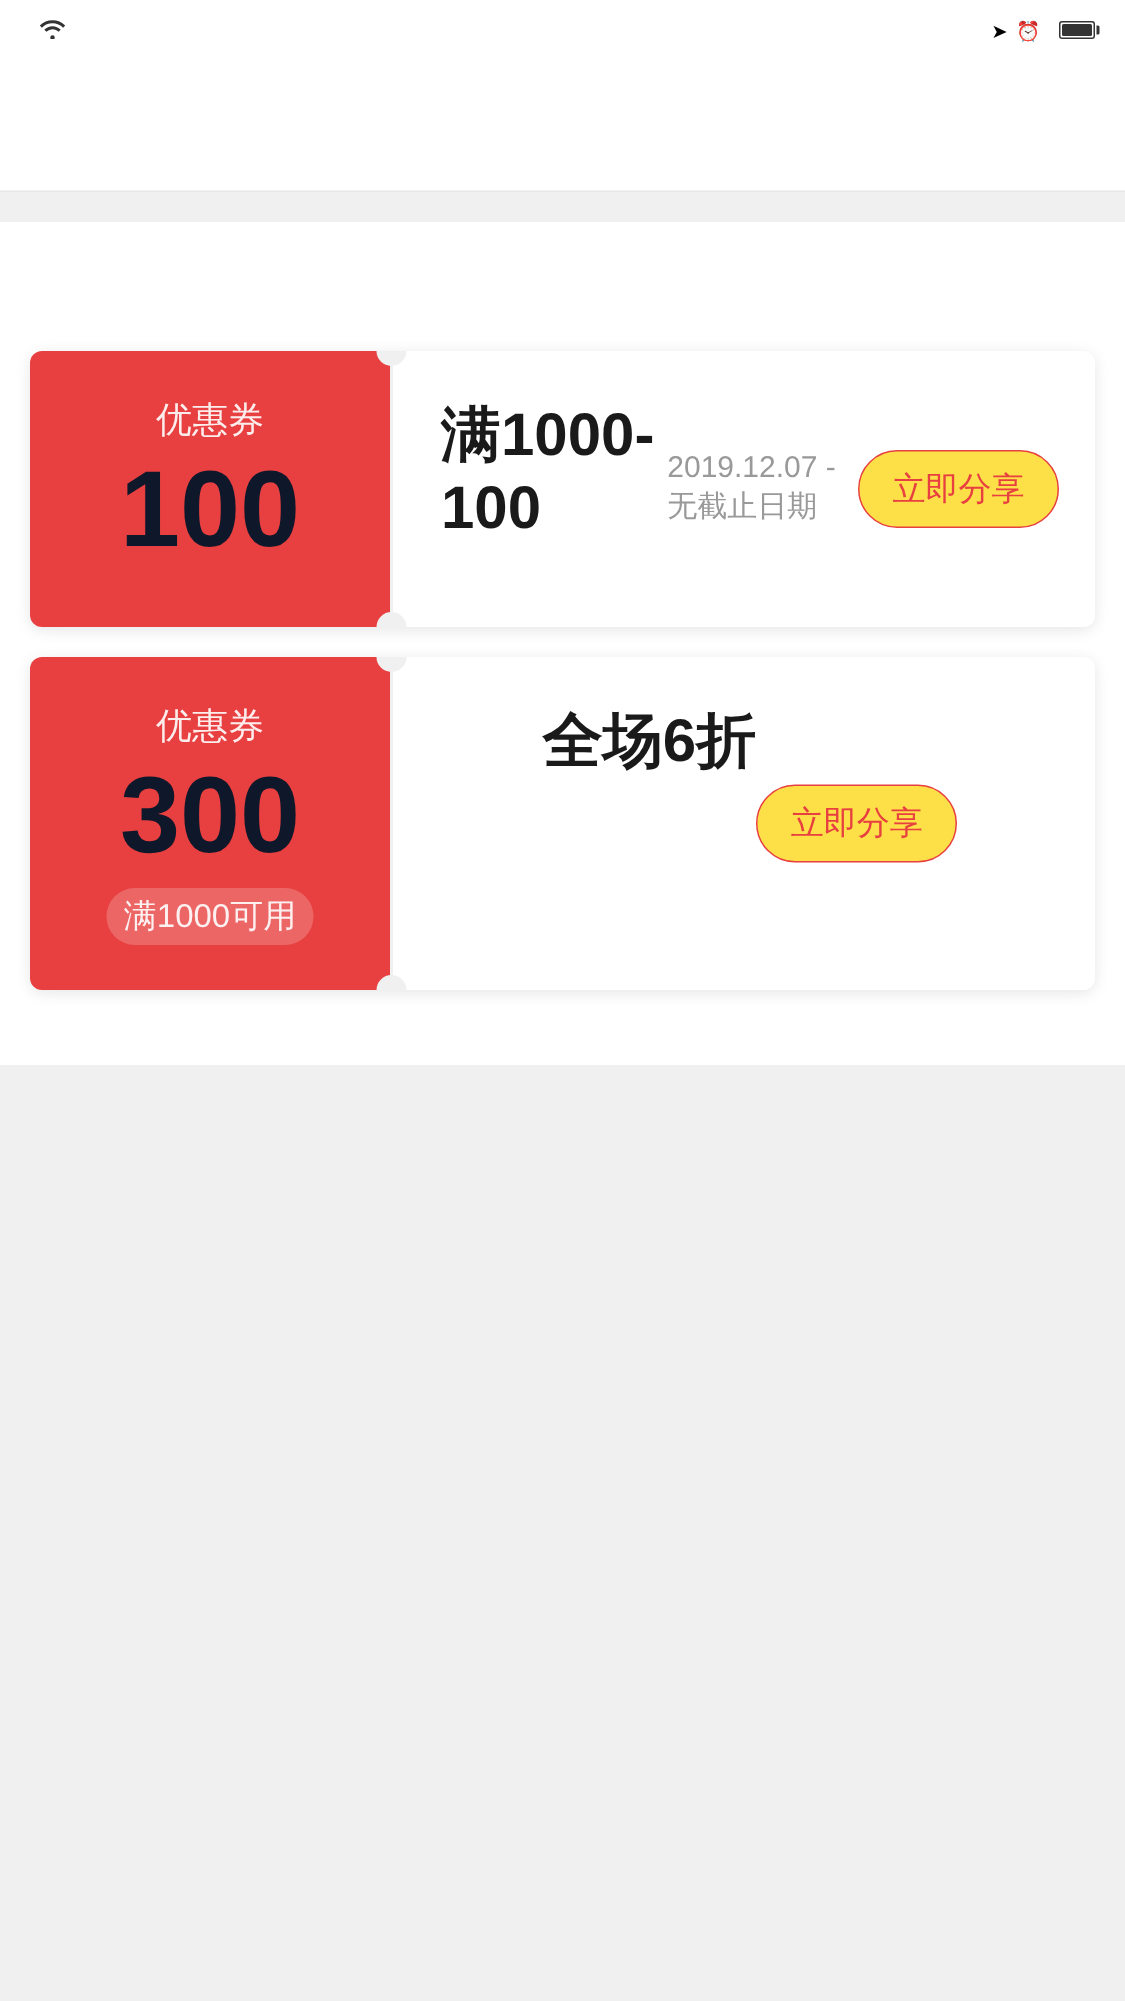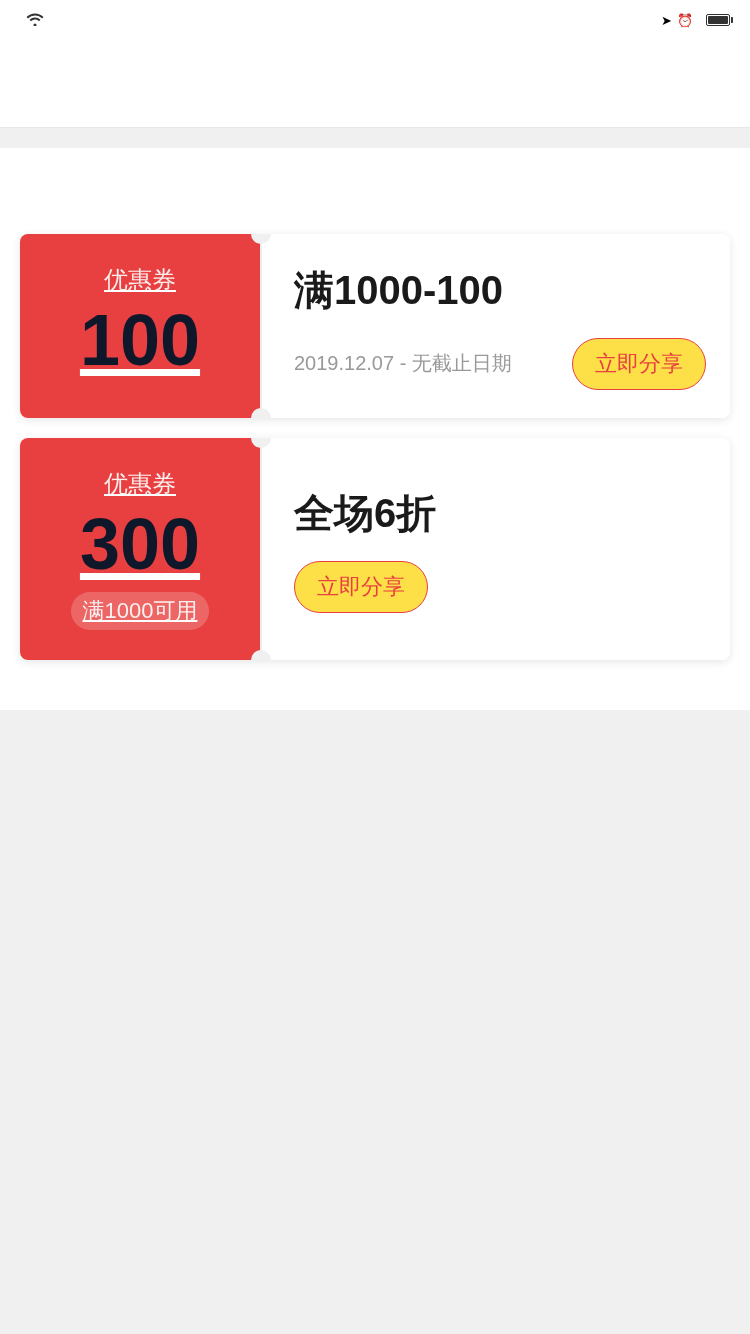--- a/index.html
+++ b/index.html
@@ -212,27 +212,26 @@
       width: 240px;
       min-width: 240px;
       background: #e84040;
       color: #fff;
       display: flex;
       flex-direction: column;
       align-items: center;
       justify-content: center;
       padding: 30px 16px;
       position: relative;
-      text-decoration: underline;
     }
     .coupon-right-part {
       flex: 1;
       background: #fff;
       display: flex;
-      flex-direction: column;
+      flex-direction: row;
       justify-content: center;
       padding: 28px 24px 28px 32px;
       position: relative;
     }
     .coupon-separator {
       width: 2px;
       background: #f0f0f0;
       position: relative;
       display: flex;
       flex-direction: column;

